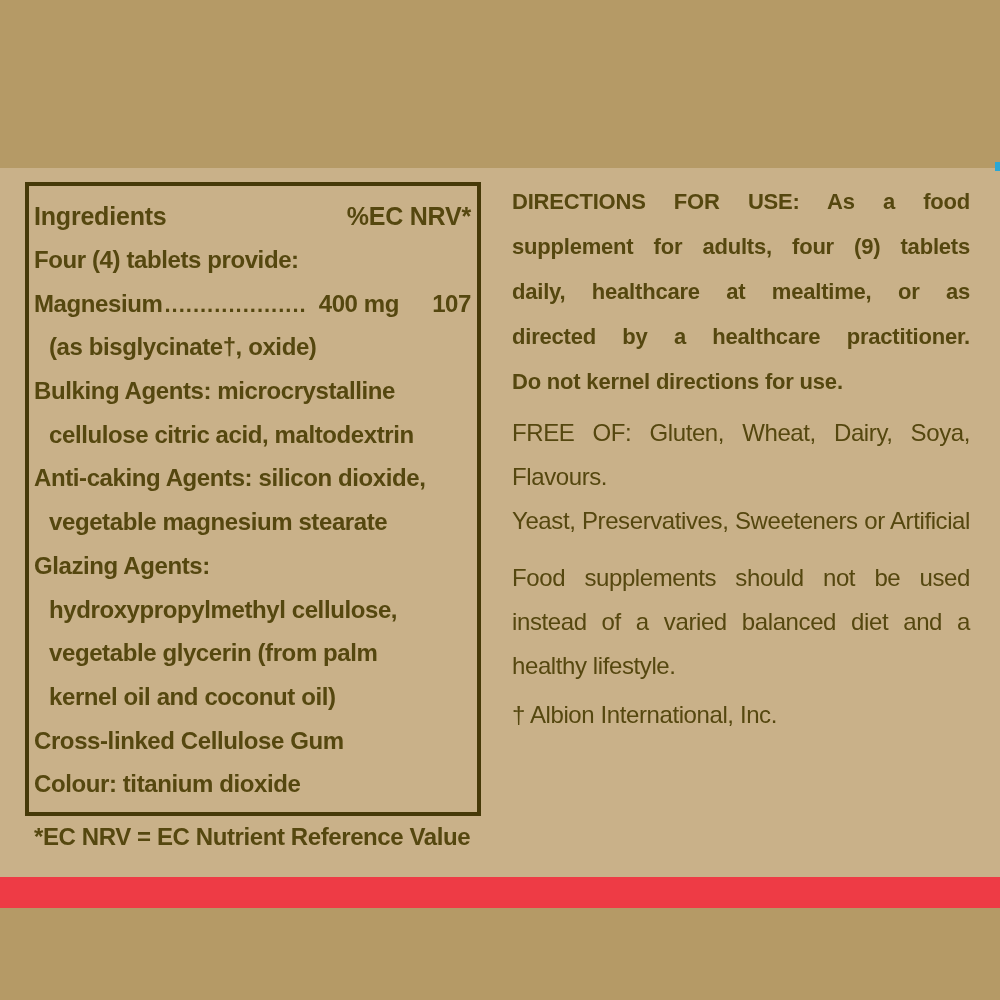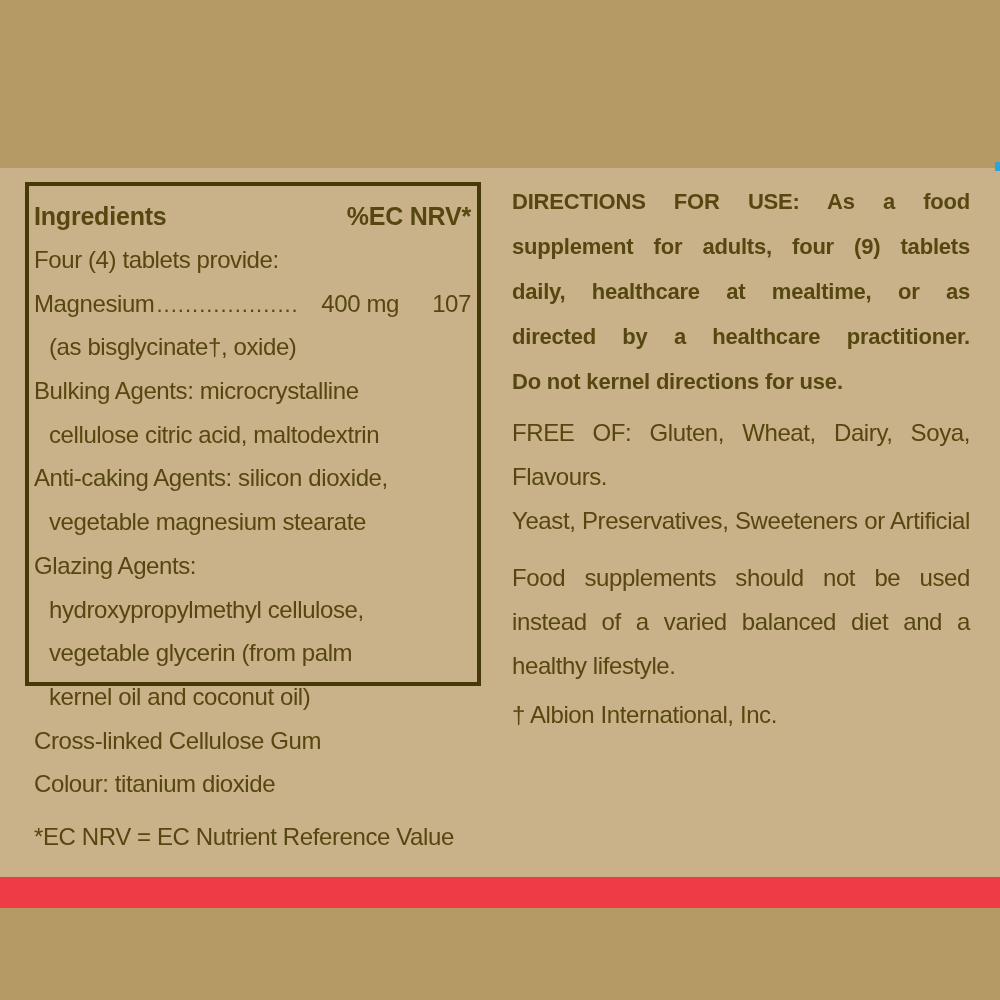--- a/index.html
+++ b/index.html
@@ -32,31 +32,32 @@
     height: 9px;
     background: #2aa7d4;
   }
 
   
   .ibox {
     position: absolute;
     left: 25px;
     top: 182px;
     width: 456px;
-    height: 504px;
+    height: 634px;
     border: 4px solid #463908;
     box-sizing: border-box;
     padding: 8px 6px 0 5px;
   }
   .ib-line {
     height: 43.7px;
     line-height: 43.7px;
     font-size: 24px;
     letter-spacing: -0.4px;
     white-space: nowrap;
+    font-weight: bold;
   }
   .ib-header {
     height: 44px;
     line-height: 44px;
     display: flex;
     justify-content: space-between;
     font-weight: bold;
     font-size: 25px;
     letter-spacing: -0.2px;
   }

